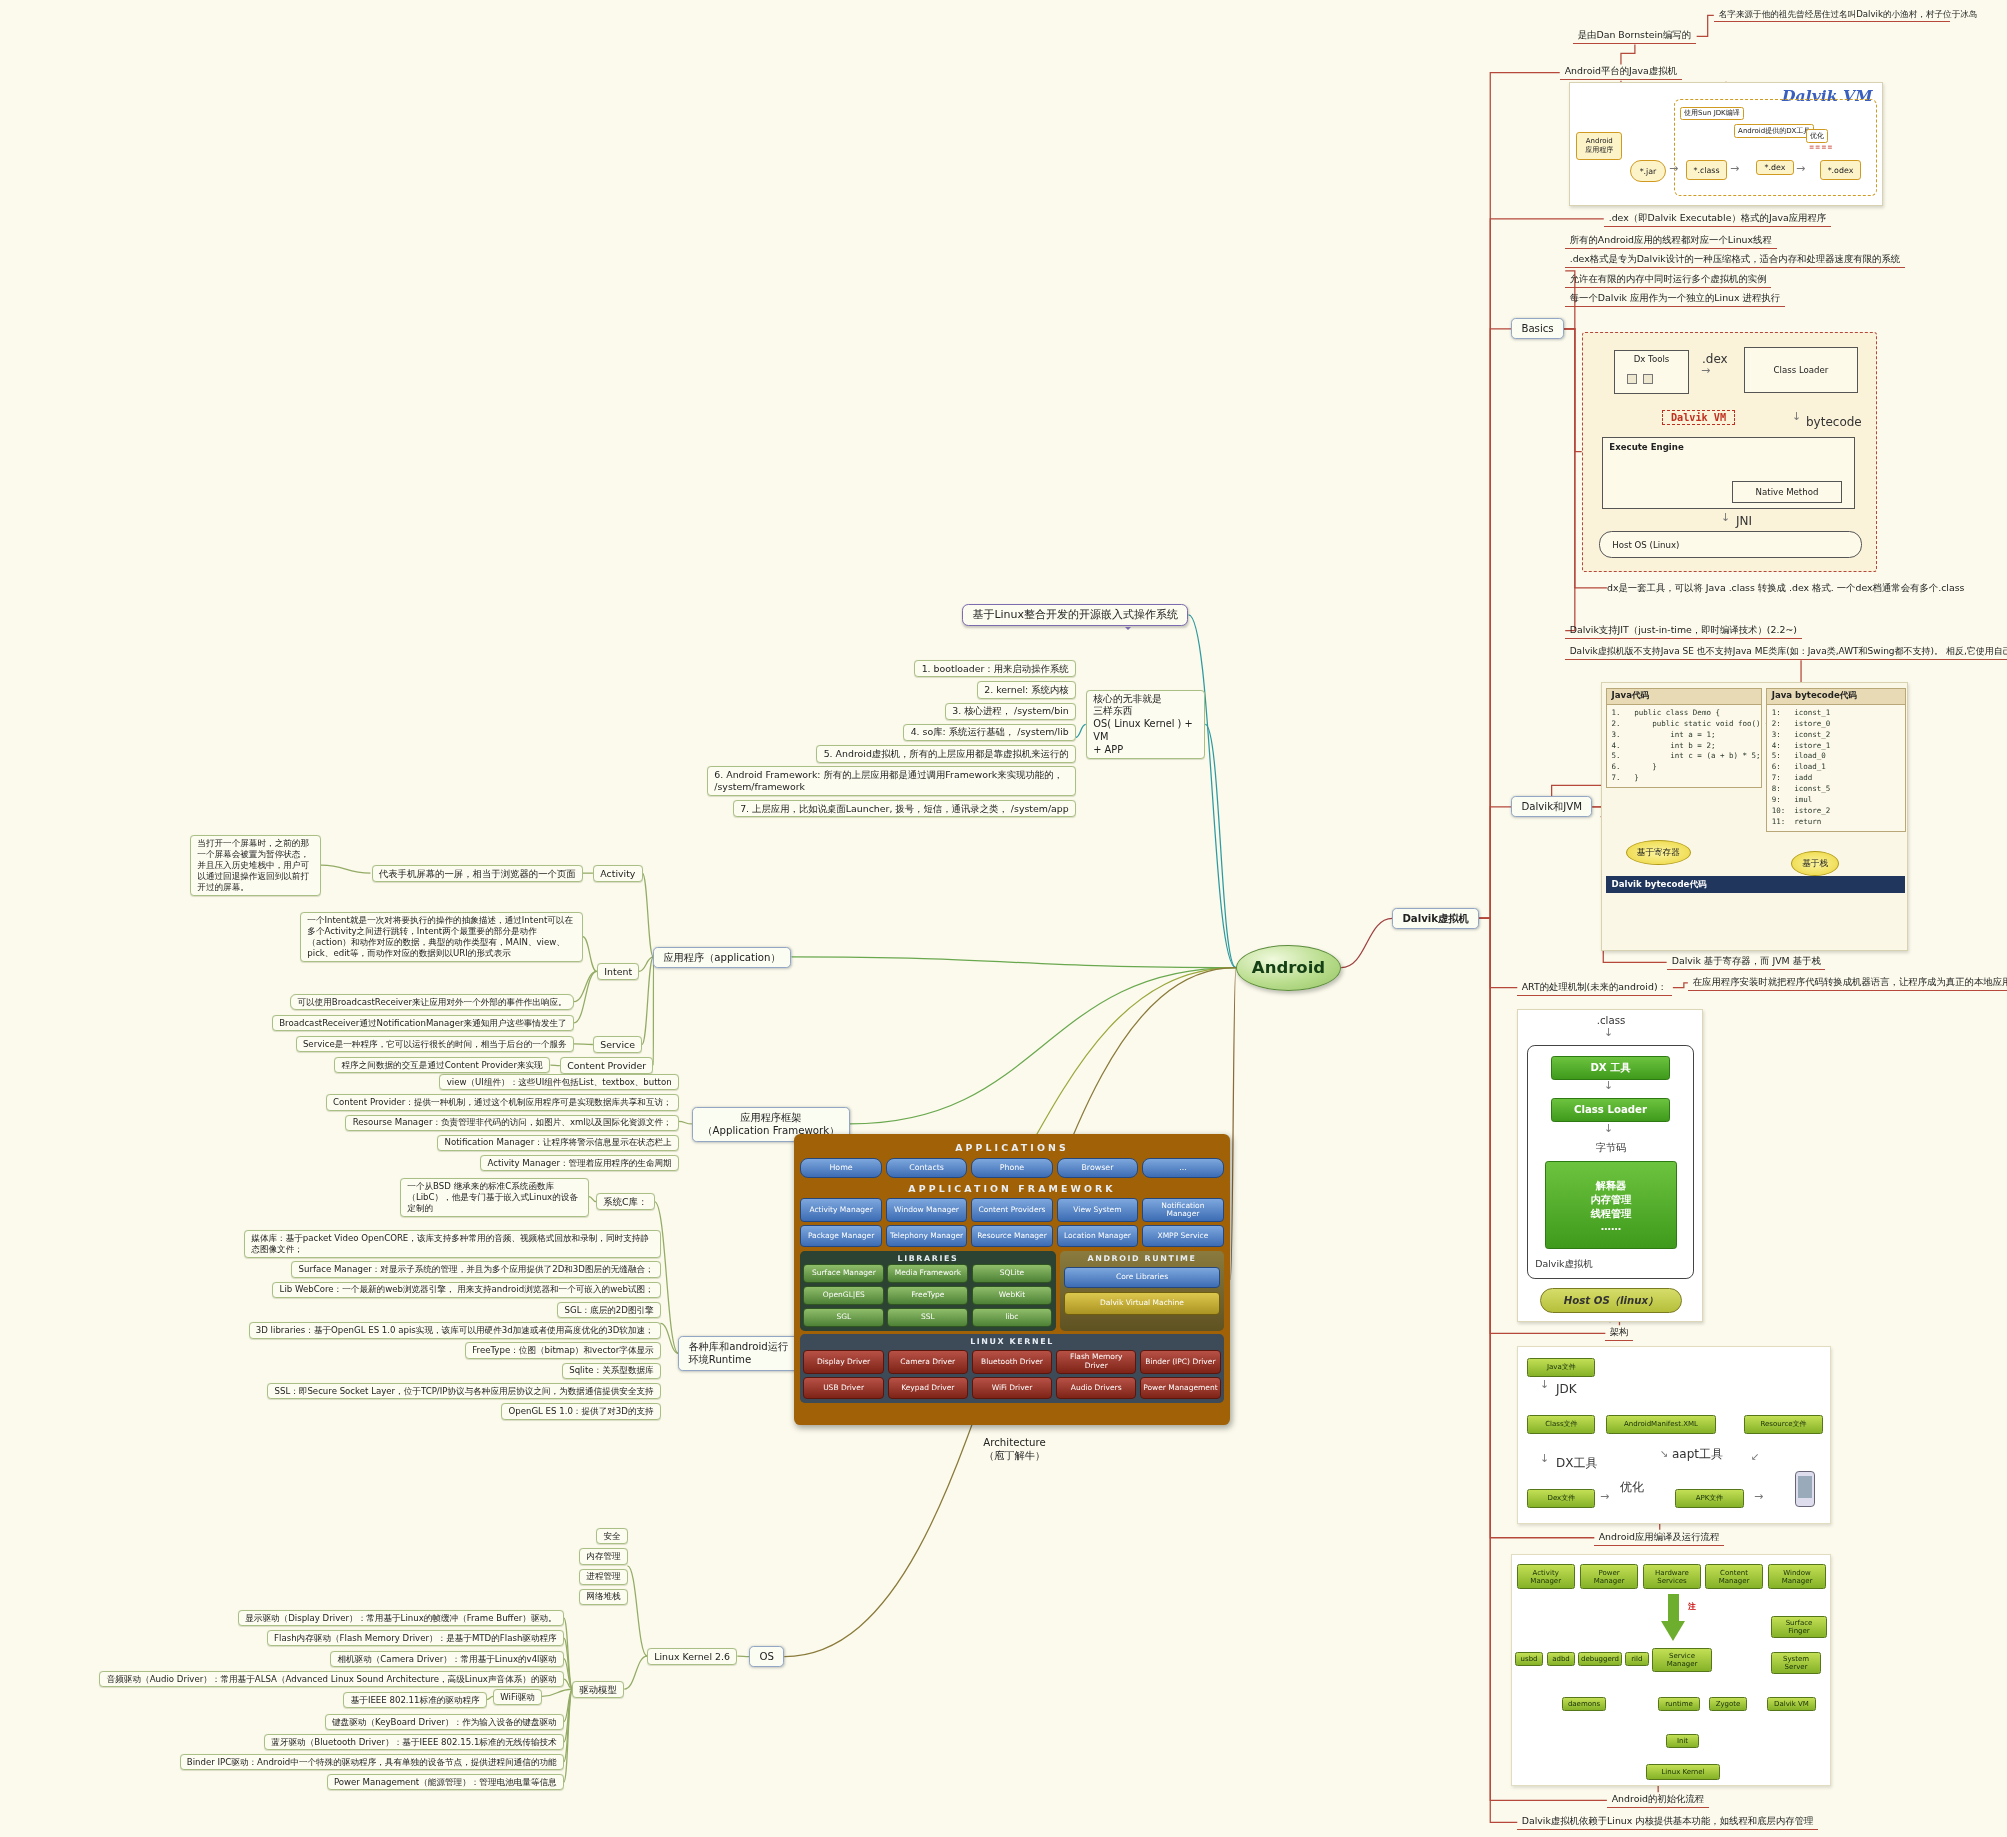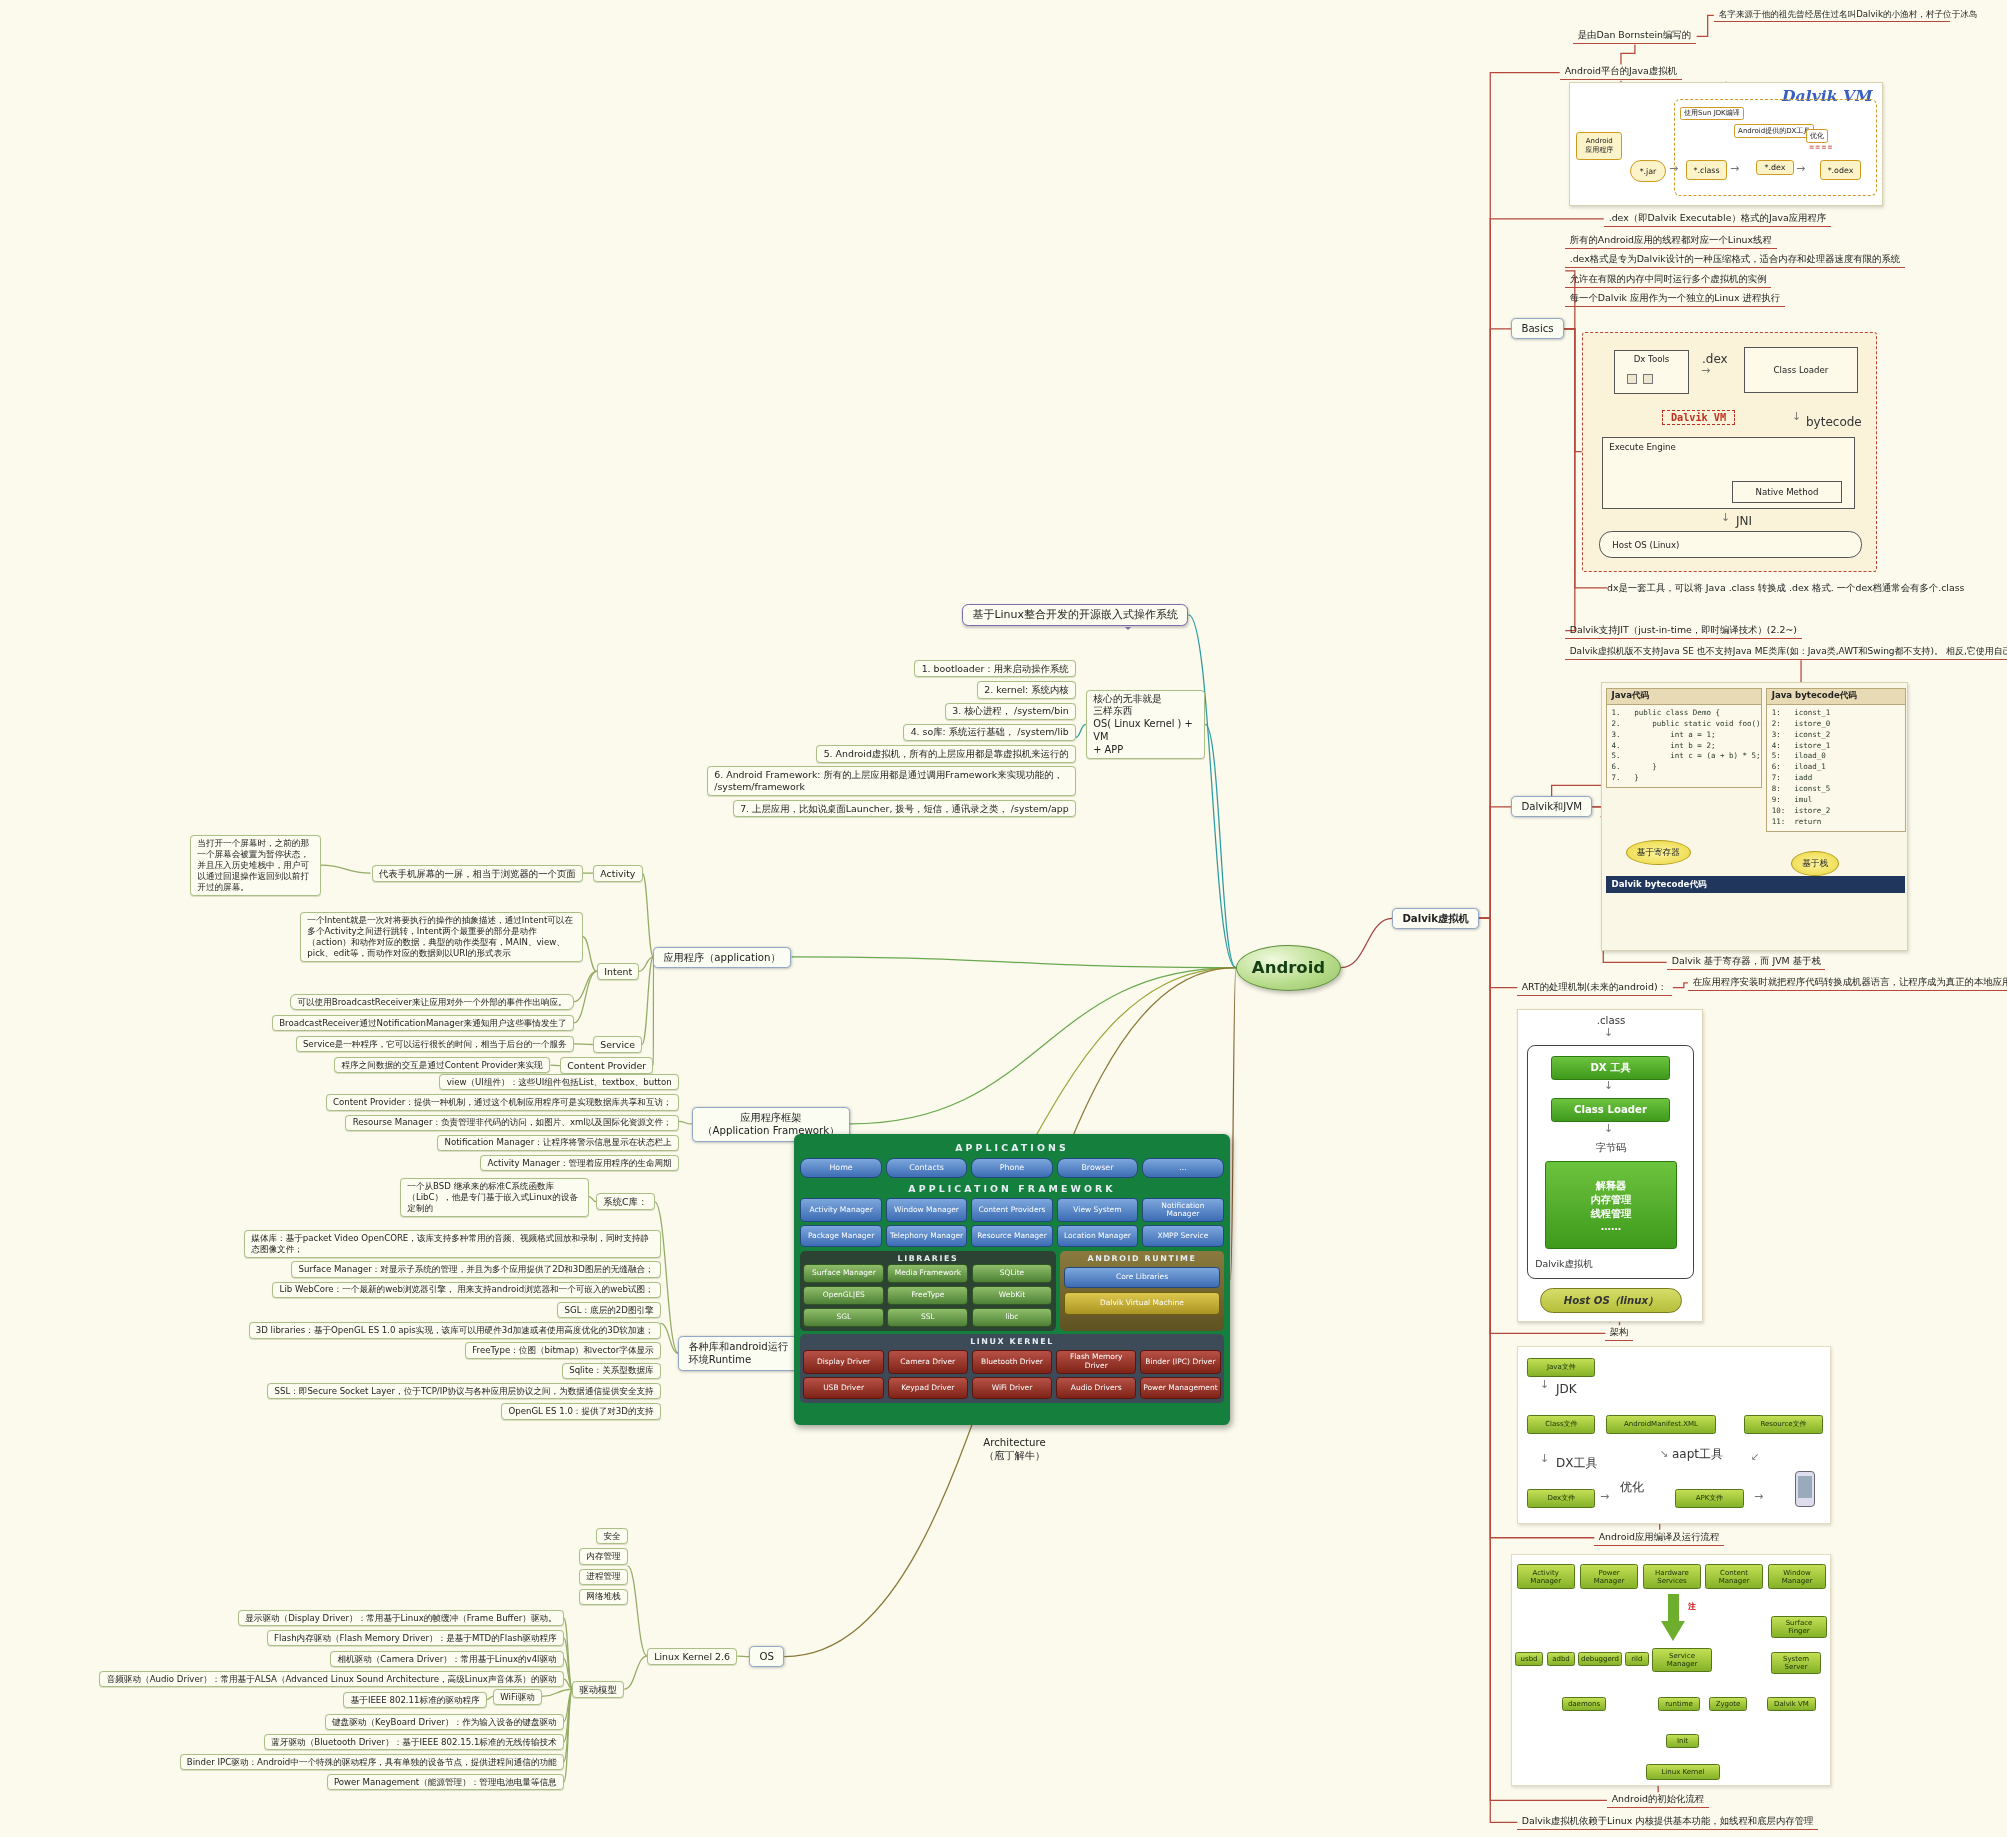--- a/index.html
+++ b/index.html
@@ -64,21 +64,21 @@
   
   .wpanel { background:#fff; border:0.8px solid #e2dcc0; box-shadow:0.8px 1.6px 3.1px rgba(0,0,0,.12); }
   .gsmall { position:absolute; background:linear-gradient(#c3df55,#85b227); border:0.8px solid #55771a; border-radius:2.4px; font-size:7px; color:#18300a; display:flex; align-items:center; justify-content:center; text-align:center; padding:0.8px 2.4px; line-height:1.15; }
   .phone { position:absolute; width:20.4px; height:36px; border:1.6px solid #667; border-radius:3.9px; background:#dde; }
   .phone:after { content:""; position:absolute; left:2.4px; top:3.9px; right:2.4px; bottom:7.9px; background:#9ab; }
   .stem { position:absolute; width:11px; background:#6eae2e; }
   .bigarrow { position:absolute; width:0; height:0; border-left:12.6px solid transparent; border-right:12.6px solid transparent; border-top:20.4px solid #6eae2e; }
   .zhu { position:absolute; color:#c00; font-size:7.9px; font-weight:bold; }
 
   
-  .gpanel { background:#15803d; border-radius:6.3px; padding:6.3px; box-shadow:1.6px 2.4px 6.3px rgba(0,0,0,.35); display:flex; flex-direction:column; gap:3.1px; overflow:hidden; }
+  .gpanel { background:#a16207; border-radius:6.3px; padding:6.3px; box-shadow:1.6px 2.4px 6.3px rgba(0,0,0,.35); display:flex; flex-direction:column; gap:3.1px; overflow:hidden; }
   .ghead { color:#e8eef5; letter-spacing:3.1px; font-size:9.4px; font-weight:bold; text-align:center; padding:1.6px 0; }
   .ghead.small { letter-spacing:1.6px; font-size:7.9px; padding:0.8px 0; }
   .grow { display:flex; gap:3.9px; }
   .gbtn, .gbox { flex:1; display:flex; align-items:center; justify-content:center; text-align:center; color:#fff; font-size:7.5px; line-height:1.15; border-radius:3.9px; padding:2.4px 1.6px; min-height:22px; }
   .gbtn { background:linear-gradient(#7da7dd,#3c6cb4); border:0.8px solid #24487e; border-radius:7.9px; min-height:20.4px; font-size:7.9px; }
   .gbox.blue { background:linear-gradient(#7da7dd,#3c6cb4); border:0.8px solid #24487e; }
   .gbox.green { background:linear-gradient(#8fbe6a,#4e8136); border:0.8px solid #2f5520; min-height:19px; }
   .gbox.red { background:linear-gradient(#b75146,#7e2317); border:0.8px solid #5a150c; }
   .gmid { display:flex; gap:4.7px; }
   .glib { flex:1.6; background:#2c4233; border-radius:4.7px; padding:2.4px 3.1px 3.9px; }
@@ -341,21 +341,21 @@
 <div class="panel bpanel" style="left:1582px;top:332px;width:295px;height:240px;">
   <div class="bbox" style="left:31px;top:17.3px;width:75px;height:44px;align-items:flex-start;padding-top:2.4px;">Dx Tools</div>
   <div class="sq" style="left:44px;top:41px;"></div>
   <div class="sq" style="left:60px;top:41px;"></div>
   <div class="slbl" style="left:119px;top:19px;">.dex</div>
   <span class="glyph arr" style="left:118px;top:31px;"></span>
   <div class="bbox" style="left:161px;top:14px;width:114px;height:46px;">Class Loader</div>
   <div class="redlbl" style="left:79px;top:77px;">Dalvik VM</div>
   <span class="glyph arrd" style="left:209px;top:77px;"></span>
   <div class="slbl" style="left:223px;top:82px;">bytecode</div>
-  <div class="bbox tl" style="left:19px;top:104px;width:253px;height:72px;">Execute Engine</div>
+  <div class="bbox tl" style="left:19px;top:104px;width:253px;height:72px;font-weight:bold;">Execute Engine</div>
   <div class="bbox" style="left:149px;top:148px;width:110px;height:22px;">Native Method</div>
   <span class="glyph arrd" style="left:138px;top:178px;"></span>
   <div class="slbl" style="left:153px;top:181px;">JNI</div>
   <div class="bbox" style="left:15.7px;top:198px;width:263px;height:27px;border-radius:12.6px;justify-content:flex-start;padding-left:12.6px;">Host OS (Linux)</div>
 </div>
 
 <div class="n wrap" style="left:1607px;top:582px;width:369px;font-size:9.4px;">dx是一套工具，可以将 Java .class 转换成 .dex 格式. 一个dex档通常会有多个.class</div>
 <div class="n rline" style="left:1565px;top:623px;">Dalvik支持JIT（just-in-time，即时编译技术）(2.2~)</div>
 
 <div class="n rline wrap" style="left:1565px;top:645px;width:472px;font-size:9px;">Dalvik虚拟机版不支持Java SE 也不支持Java ME类库(如：Java类,AWT和Swing都不支持)。 相反,它使用自己建立的类库（Apache Harmony Java的一个子集）。</div>

